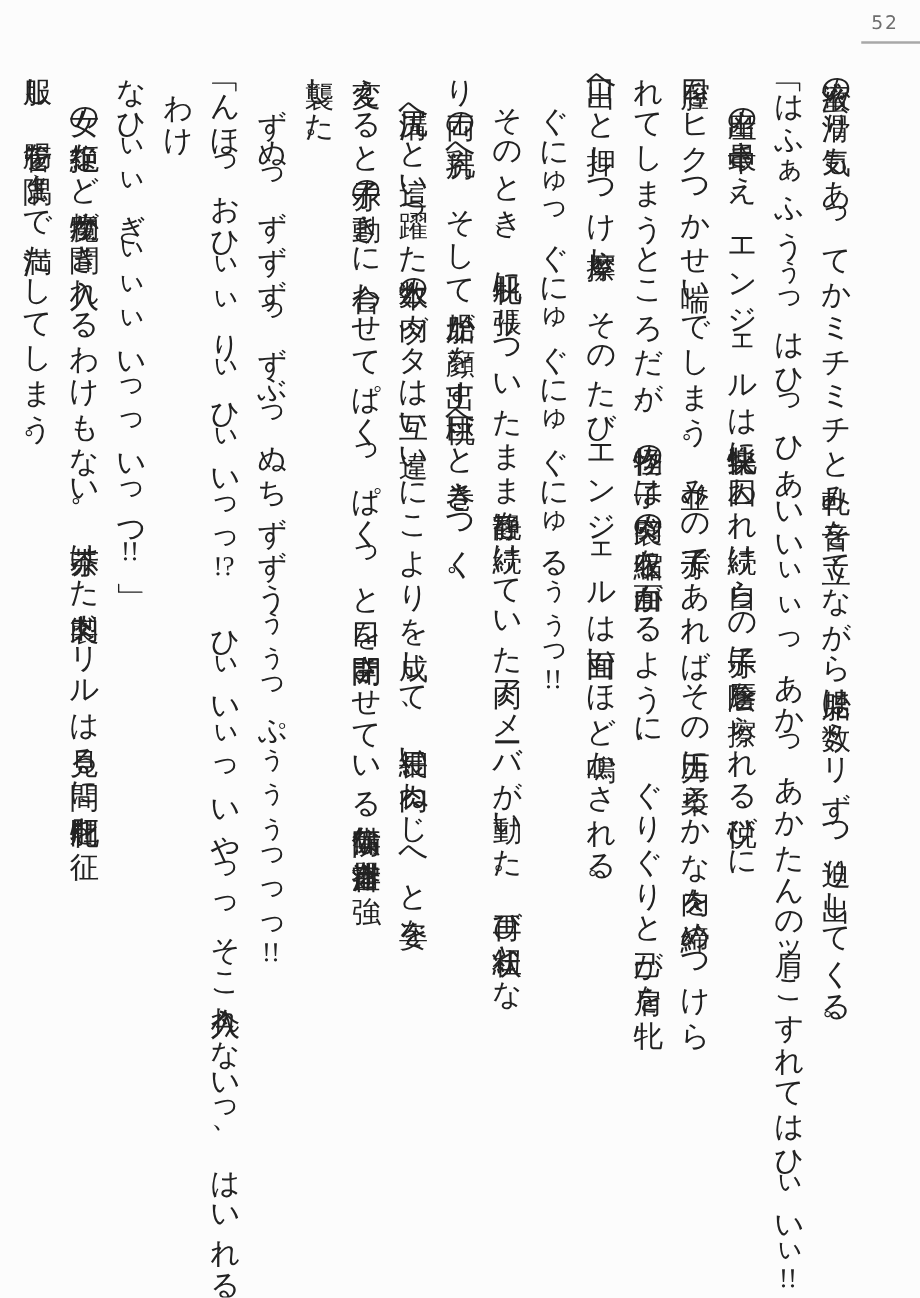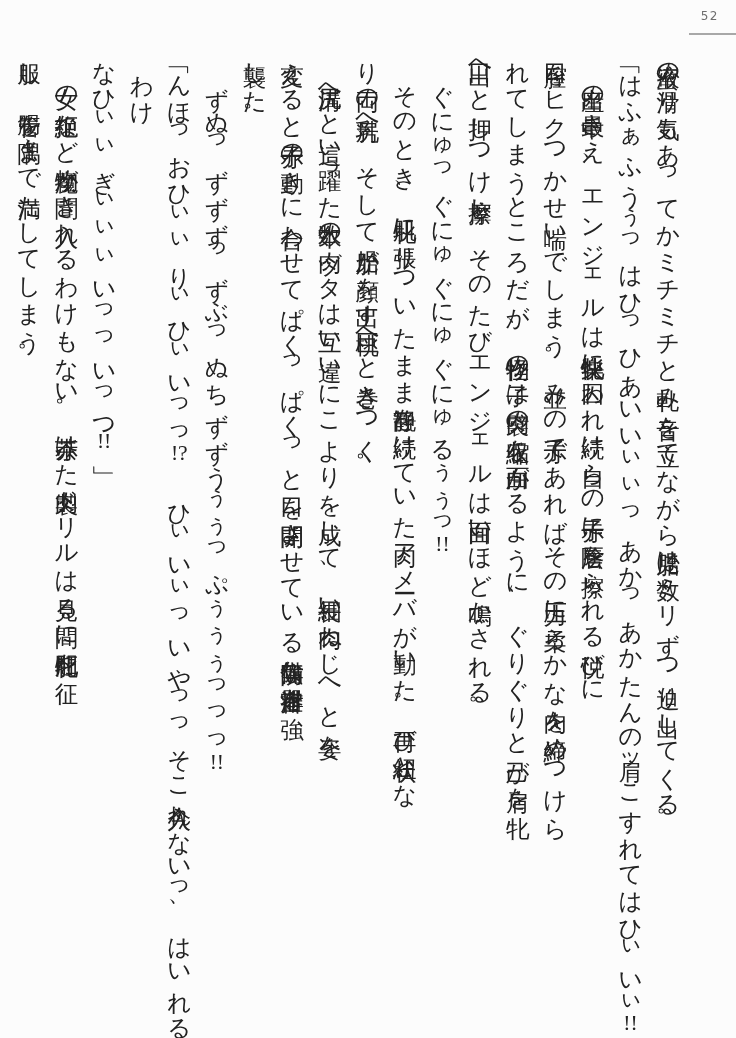--- a/index.html
+++ b/index.html
@@ -10,21 +10,21 @@
     width:736px;height:1038px;
     background:#fcfcfc;
     overflow:hidden;
     font-family:"Liberation Serif","DejaVu Serif",serif;
   }
 
   
   .pagenum{
     position:absolute;top:9px;right:17px;
     font-family:"DejaVu Sans","Liberation Sans",sans-serif;
-    font-size:12px;color:#6e6e6e;letter-spacing:1.5px;
+    font-size:15px;color:#6e6e6e;letter-spacing:1.5px;
   }
   .pagenum-rule{
     position:absolute;top:33px;right:0;
     width:47px;height:1.5px;background:#a8a8a8;
   }
 
   
   .text-block{
     position:absolute;top:46px;right:50px;height:982px;
     writing-mode:vertical-rl;

